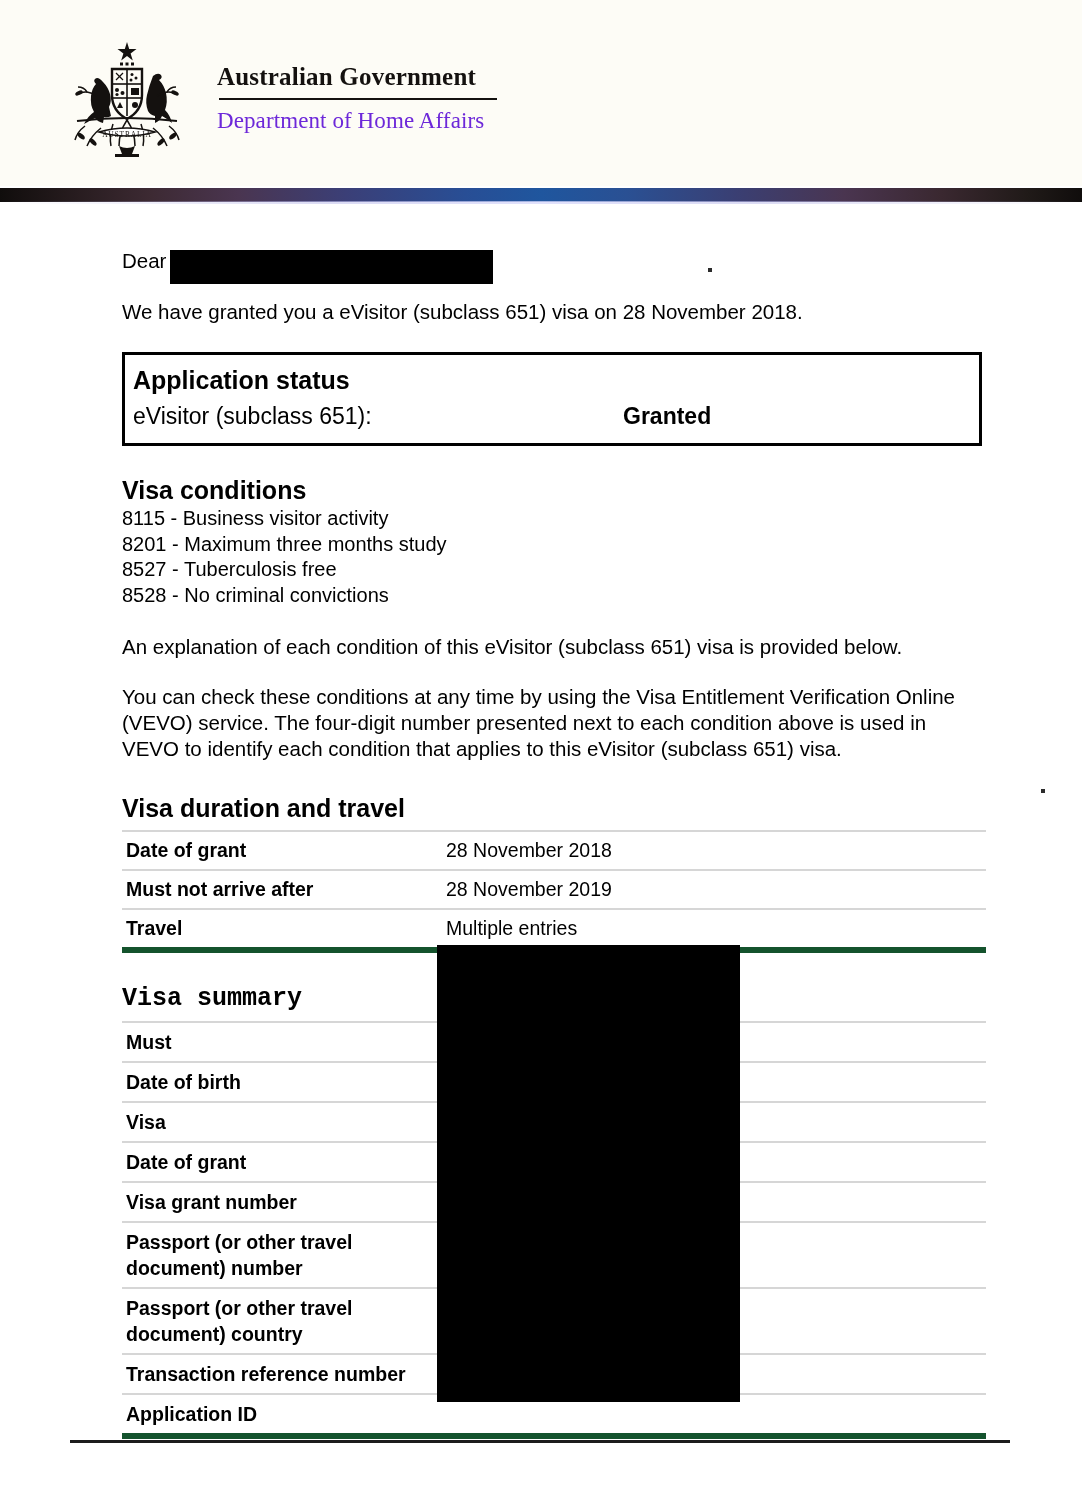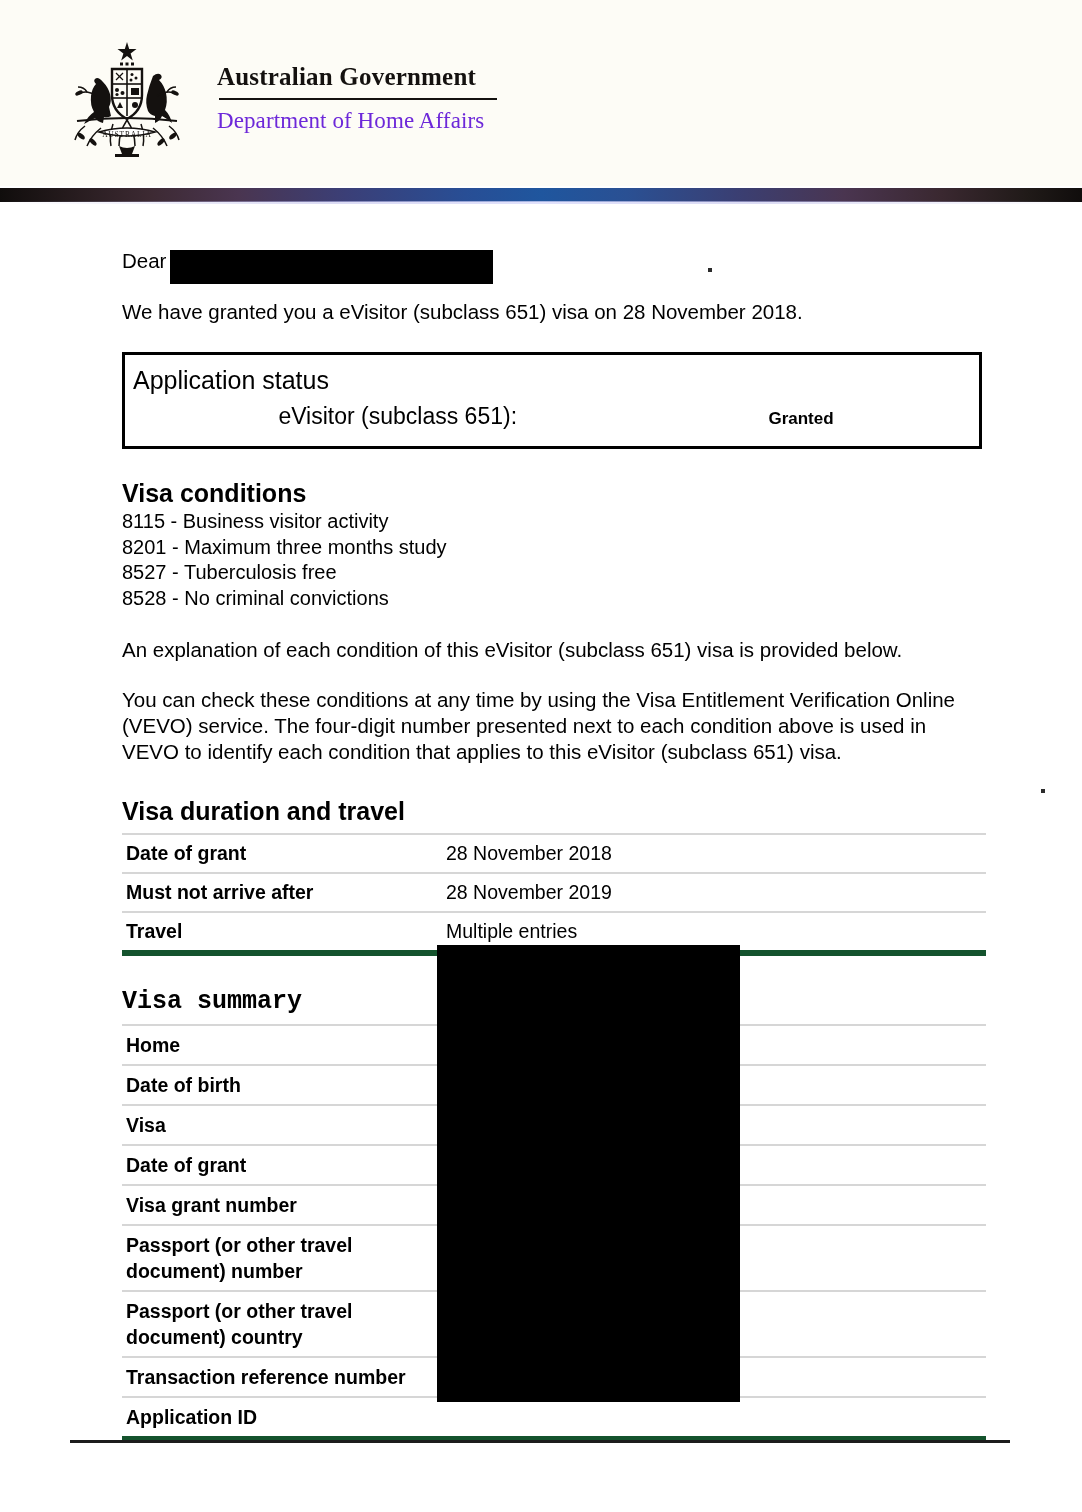--- a/index.html
+++ b/index.html
@@ -149,37 +149,36 @@
   
   .status-box {
     margin-top: 26px;
     border: 3px solid #000000;
     padding: 8px 0 10px 0;
     width: 860px;
     box-sizing: border-box;
   }
   .status-title {
     font-size: 25px;
-    font-weight: normal;
+    font-weight: bold;
     line-height: 34px;
     padding: 0 8px 2px 8px;
   }
   .status-row {
     display: flex;
     align-items: baseline;
     padding: 0 0 0 8px;
-    justify-content: center;
   }
   .status-key {
     font-size: 23px;
     line-height: 34px;
     width: 490px;
   }
   .status-value {
-    font-size: 17px;
+    font-size: 23px;
     font-weight: bold;
     line-height: 34px;
   }
 
   
   .section-heading {
     font-size: 25px;
     font-weight: bold;
     line-height: 32px;
   }
@@ -382,21 +381,21 @@
           <td class="val">Multiple entries</td>
         </tr>
       </tbody>
     </table>
 
     <div class="section-heading" id="summary-section">Visa summary</div>
 
     <table class="doc-table" id="summary-table">
       <tbody>
         <tr>
-          <td class="key">Home</td>
+          <td class="key">Must</td>
           <td class="val"></td>
         </tr>
         <tr>
           <td class="key">Date of birth</td>
           <td class="val"></td>
         </tr>
         <tr>
           <td class="key">Visa</td>
           <td class="val"></td>
         </tr>

